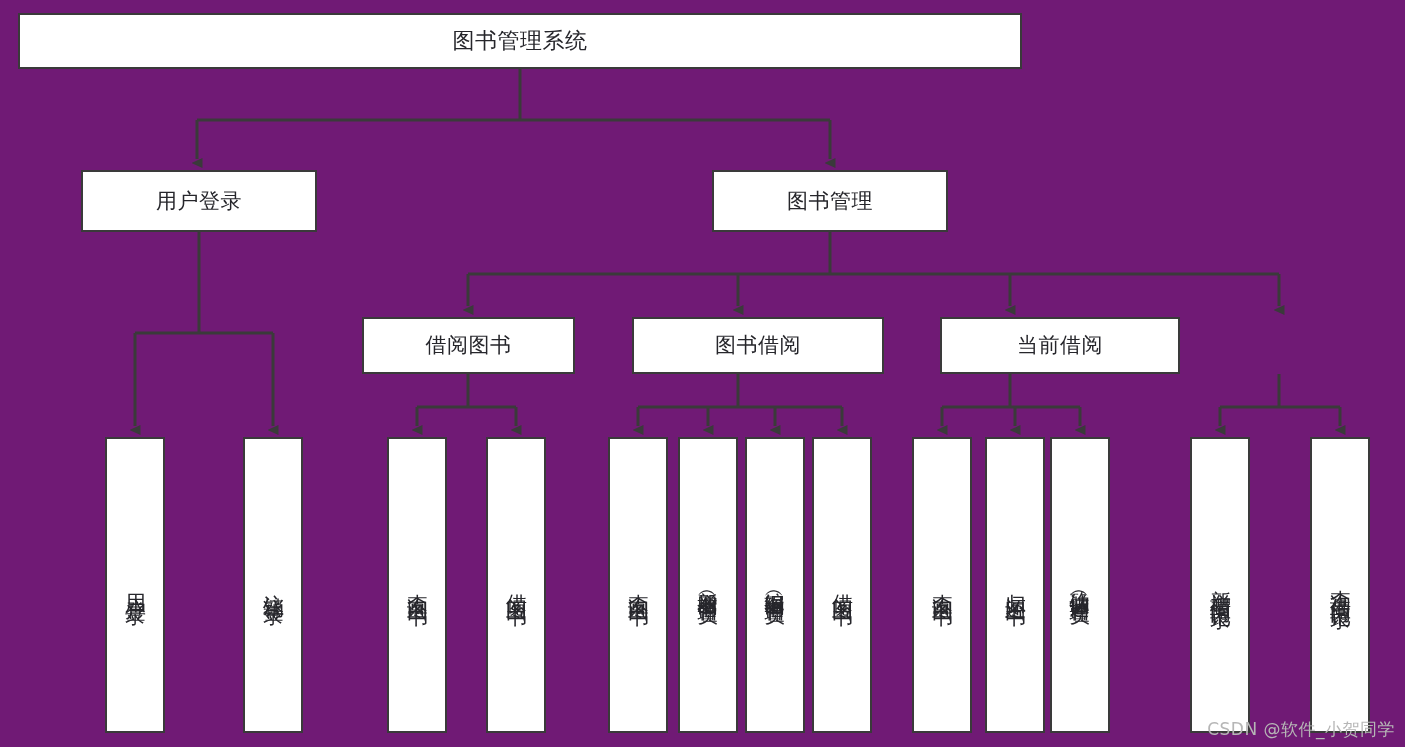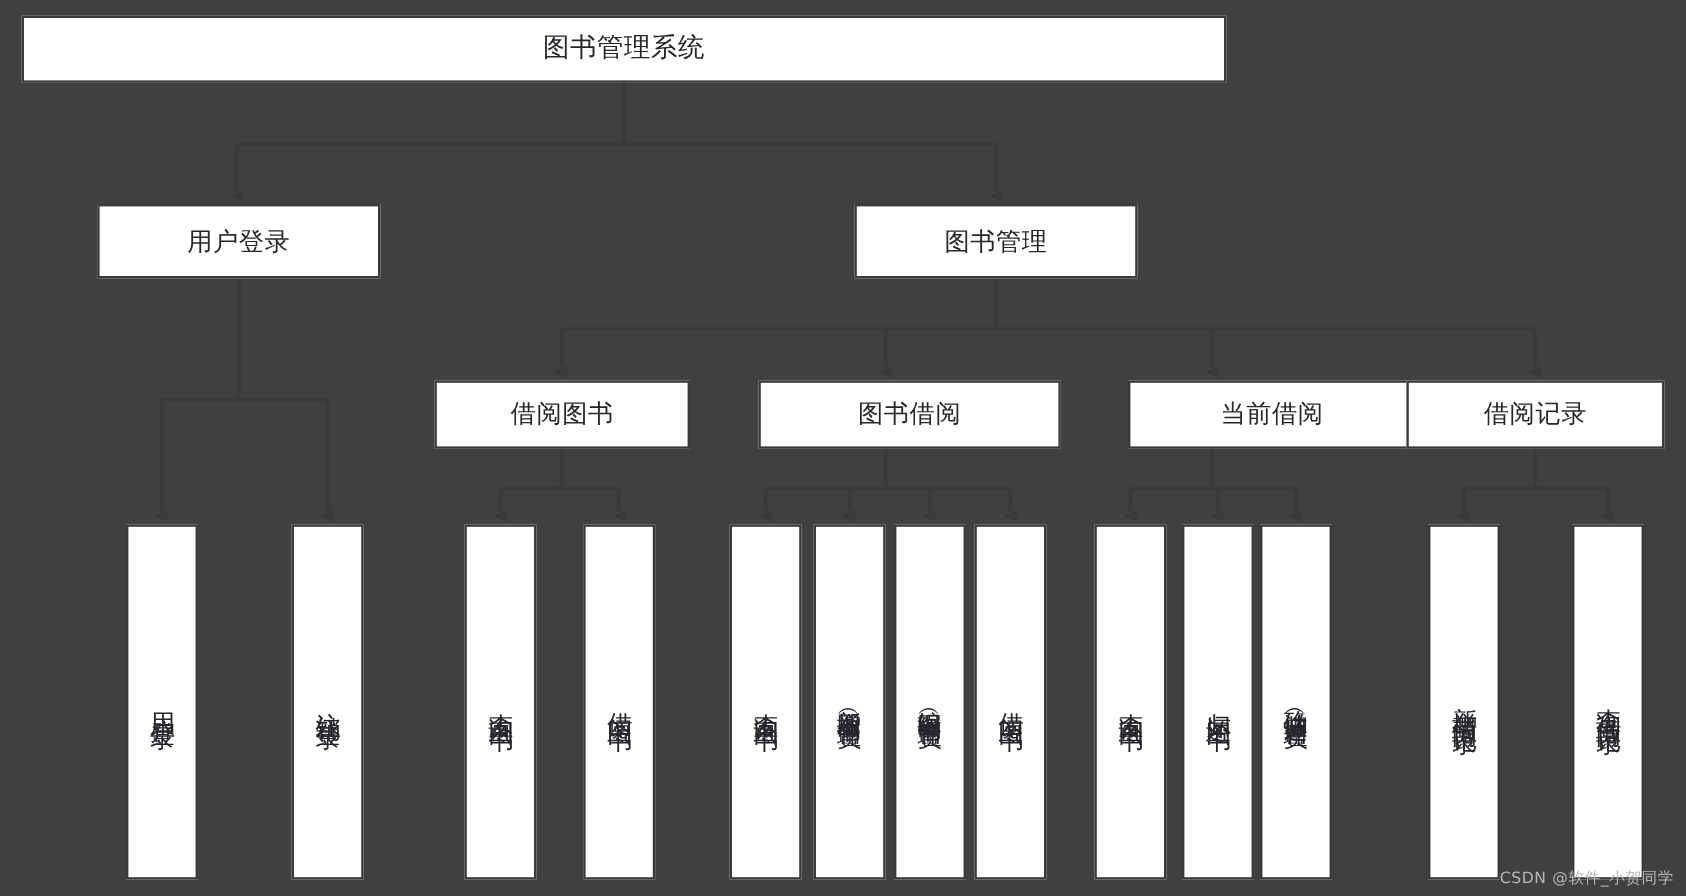--- a/index.html
+++ b/index.html
@@ -4,21 +4,21 @@
 <style>
   html,body{margin:0;padding:0;background:#ffffff;}
   body{
     font-family:"DejaVu Sans","Liberation Sans",sans-serif;
     color:#1b1b1b;
   }
   #canvas{
     position:relative;
     width:1405px;
     height:747px;
-    background:#404040;
+    background:#701a75;
     overflow:hidden;
   }
   #edges{
     position:absolute;
     left:0; top:0;
     width:1405px; height:747px;
     pointer-events:none;
   }
   .node{
     position:absolute;
@@ -59,21 +59,21 @@
     max-height:100%;
   }
   .node.v.long .lbl{
     letter-spacing:2px;
     font-size:20px;
   }
   #watermark{
     position:absolute;
     right:10px;
     bottom:6px;
-    font-size:13px;
+    font-size:17px;
     color:#b6b6b6;
     white-space:nowrap;
     letter-spacing:0.5px;
   }
 </style>
 </head>
 <body>
 
 <div id="canvas">
 
@@ -140,23 +140,20 @@
 
   <div class="node h" style="left:362px;top:317px;width:213px;height:57px;">
     <span class="lbl">借阅图书</span>
   </div>
   <div class="node h" style="left:632px;top:317px;width:252px;height:57px;">
     <span class="lbl">图书借阅</span>
   </div>
   <div class="node h" style="left:940px;top:317px;width:240px;height:57px;">
     <span class="lbl">当前借阅</span>
   </div>
-  <div class="node h" style="left:1172px;top:317px;width:215px;height:57px;">
-    <span class="lbl">借阅记录</span>
-  </div>
 
   <div class="node v" style="left:105px;top:437px;width:60px;height:296px;">
     <span class="lbl">用户登录</span>
   </div>
   <div class="node v" style="left:243px;top:437px;width:60px;height:296px;">
     <span class="lbl">注销登录</span>
   </div>
   <div class="node v" style="left:387px;top:437px;width:60px;height:296px;">
     <span class="lbl">查询图书</span>
   </div>

